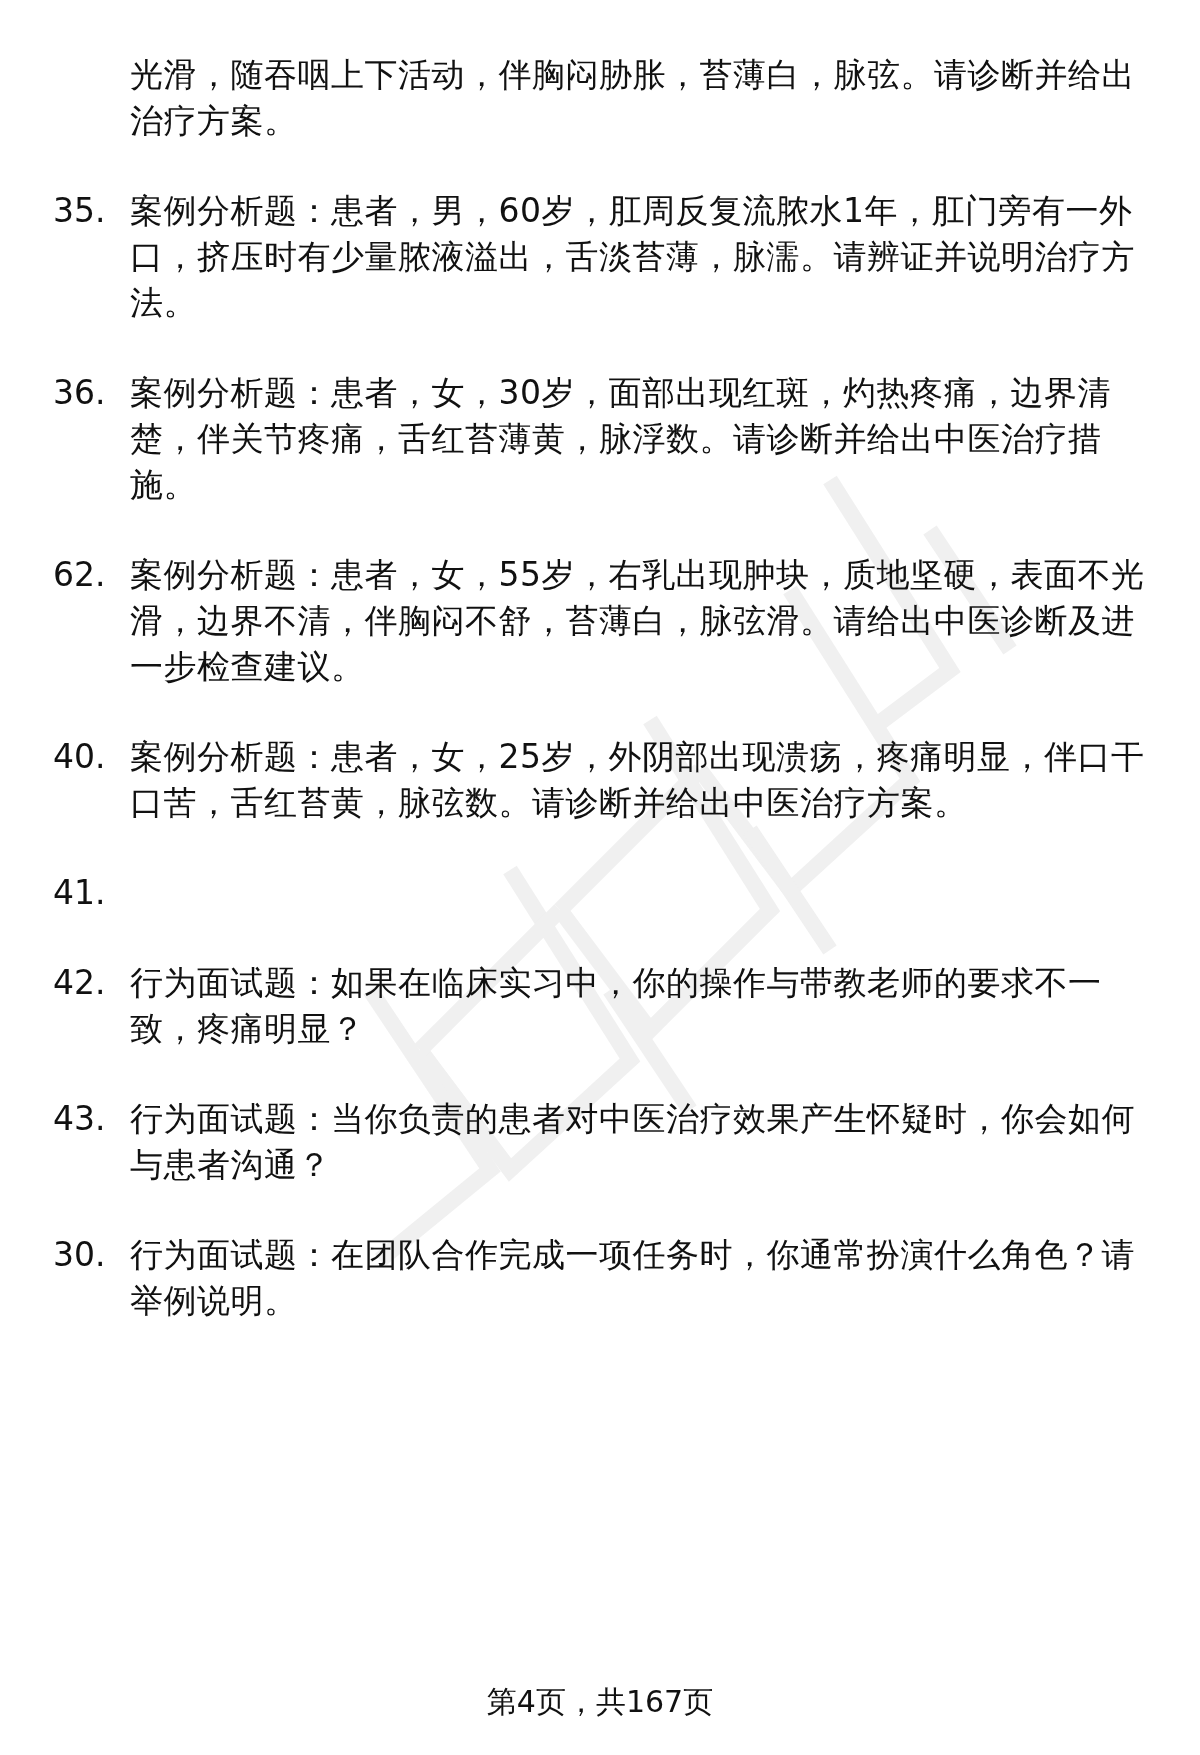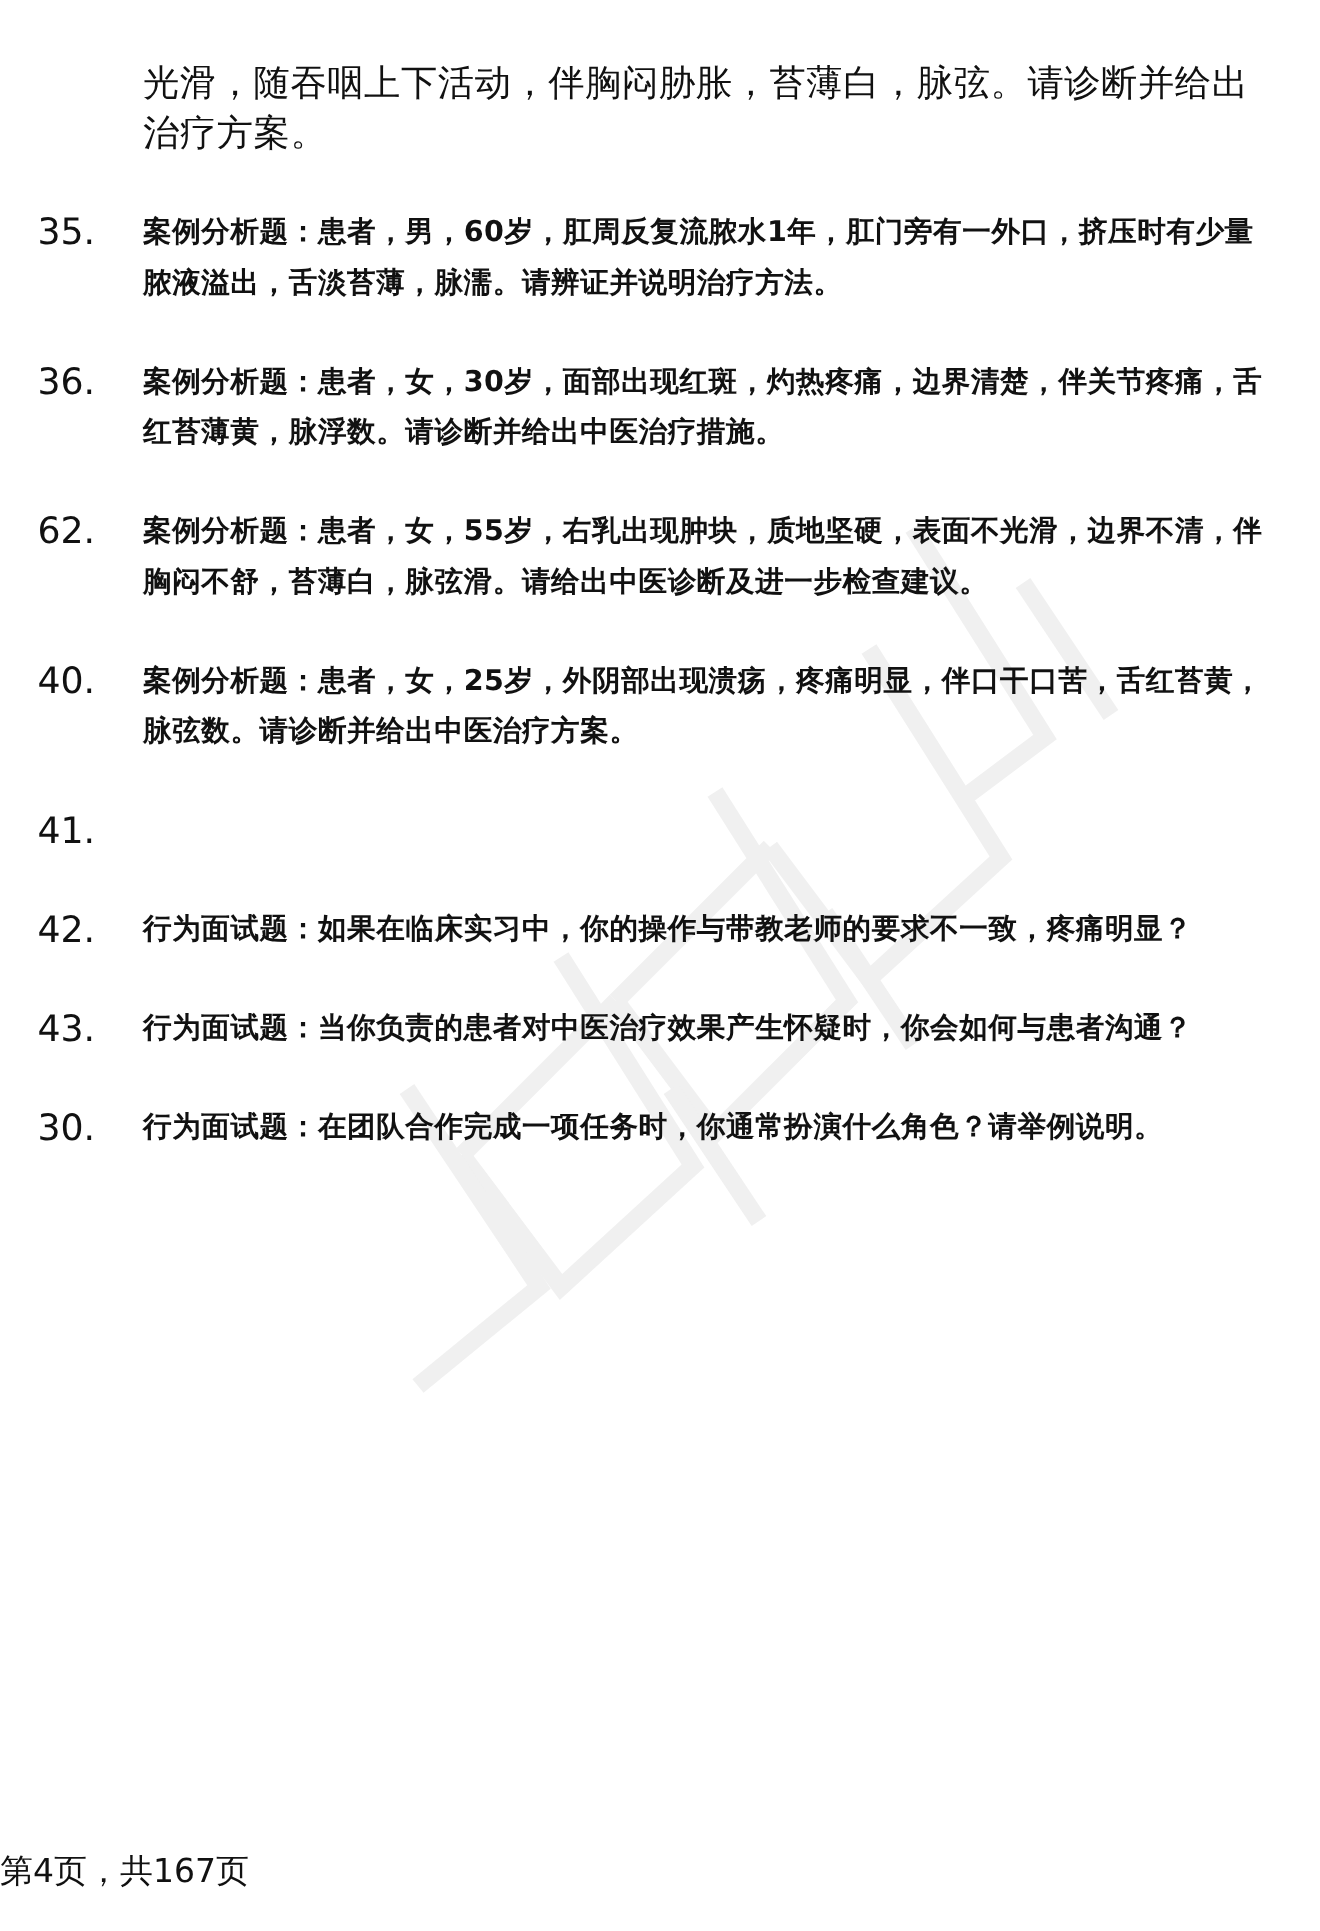--- a/index.html
+++ b/index.html
@@ -43,38 +43,37 @@
       line-height: 46px;
       letter-spacing: 0.5px;
     }
     .item {
       display: flex;
       margin-top: 44px;
     }
     .item-num {
       width: 130px;
       box-sizing: border-box;
-      padding-left: 34px;
+      padding-left: 53px;
       font-size: 33px;
       line-height: 46px;
       flex: 0 0 130px;
     }
     .item-text {
       width: 1020px;
-      font-size: 26px;
+      font-size: 33px;
       line-height: 46px;
       letter-spacing: 0.5px;
-      font-weight: bold;
     }
     .footer {
       position: absolute;
       left: 0;
       width: 1200px;
       top: 1682px;
-      text-align: left;
+      text-align: center;
       font-size: 30px;
       line-height: 40px;
       color: #111111;
     }
   </style>
 </head>
 <body>
 
 <div class="page">
 

